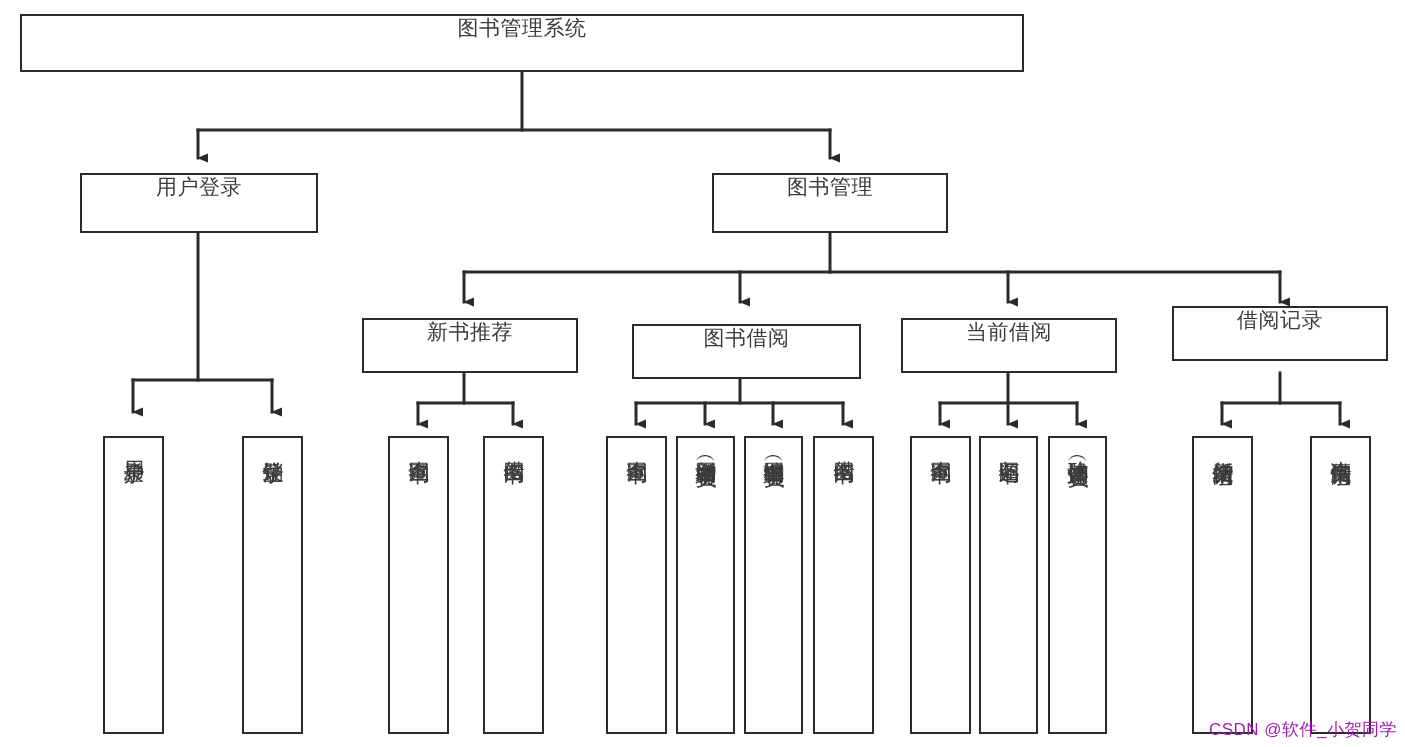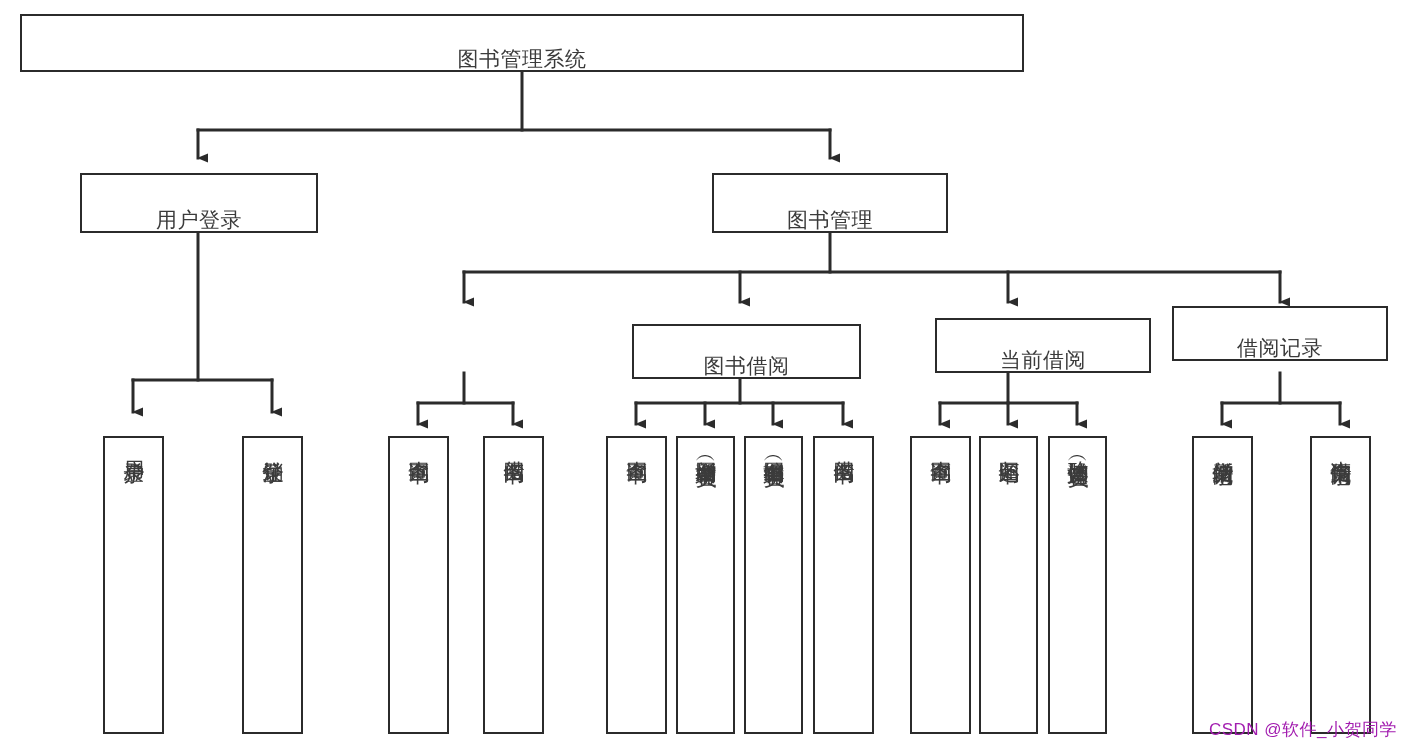--- a/index.html
+++ b/index.html
@@ -28,21 +28,21 @@
     width: 1405px;
     height: 747px;
     pointer-events: none;
   }
   .node {
     position: absolute;
     box-sizing: border-box;
     border: 2px solid #2b2b2b;
     background: #ffffff;
     display: flex;
-    align-items: flex-end;
+    align-items: flex-start;
     justify-content: center;
     color: #3b3b3b;
   }
   .node.h {
     font-size: 21px;
     line-height: 1.1;
     letter-spacing: 0.5px;
   }
   .node.v {
     font-size: 21px;
@@ -136,26 +136,29 @@
   </div>
 
   <div class="node h" style="left:80px; top:173px; width:238px; height:60px;">
     <span class="htext">用户登录</span>
   </div>
 
   <div class="node h" style="left:712px; top:173px; width:236px; height:60px;">
     <span class="htext">图书管理</span>
   </div>
 
+  <div class="node h" style="left:362px; top:318px; width:216px; height:55px;">
+    <span class="htext">新书推荐</span>
+  </div>
 
   <div class="node h" style="left:632px; top:318px; width:229px; height:55px;margin-top:6px;">
     <span class="htext">图书借阅</span>
   </div>
 
-  <div class="node h" style="left:901px; top:318px; width:216px; height:55px;margin-left:34px;">
+  <div class="node h" style="left:901px; top:318px; width:216px; height:55px;">
     <span class="htext">当前借阅</span>
   </div>
 
   <div class="node h" style="left:1172px; top:306px; width:216px; height:55px;">
     <span class="htext">借阅记录</span>
   </div>
 
   <div class="node v" style="left:103px; top:436px; width:61px; height:298px;">
     <span class="vtext">用户登录</span>
   </div>

